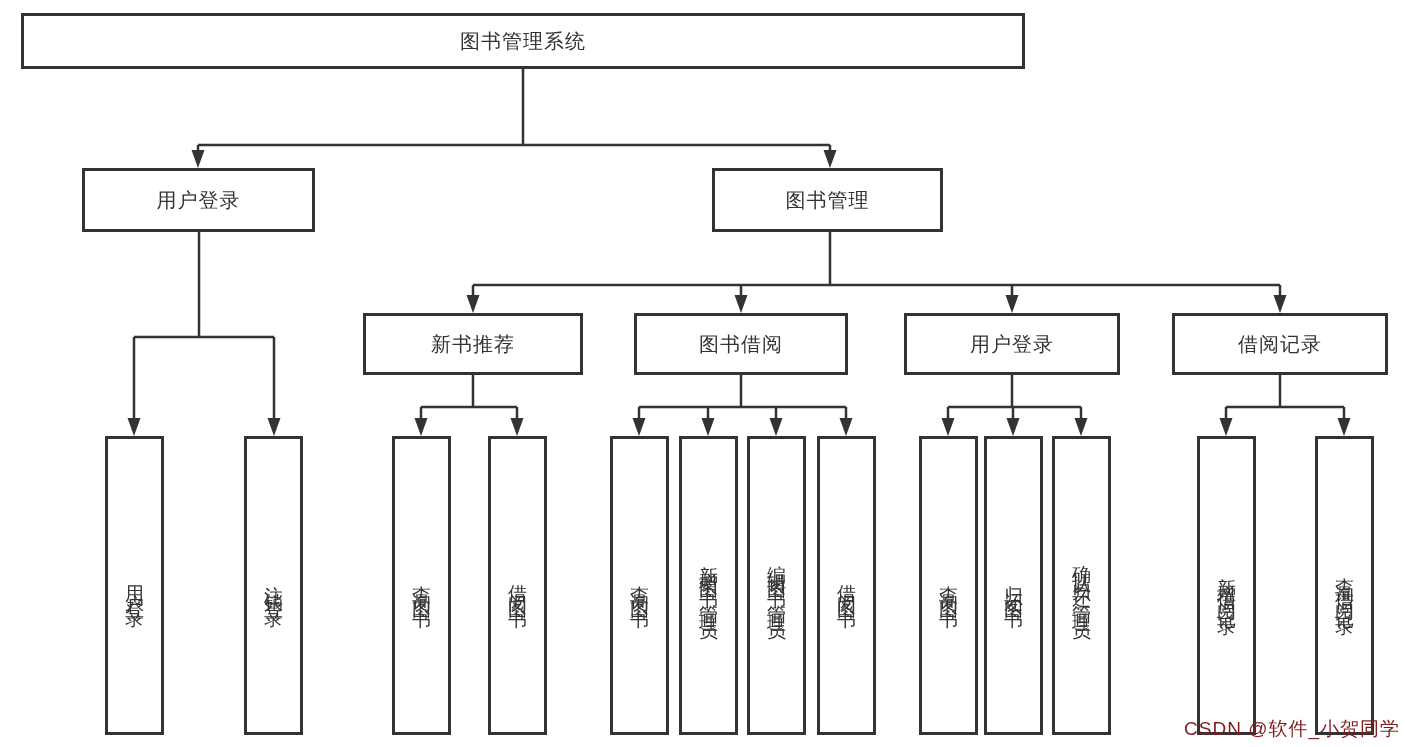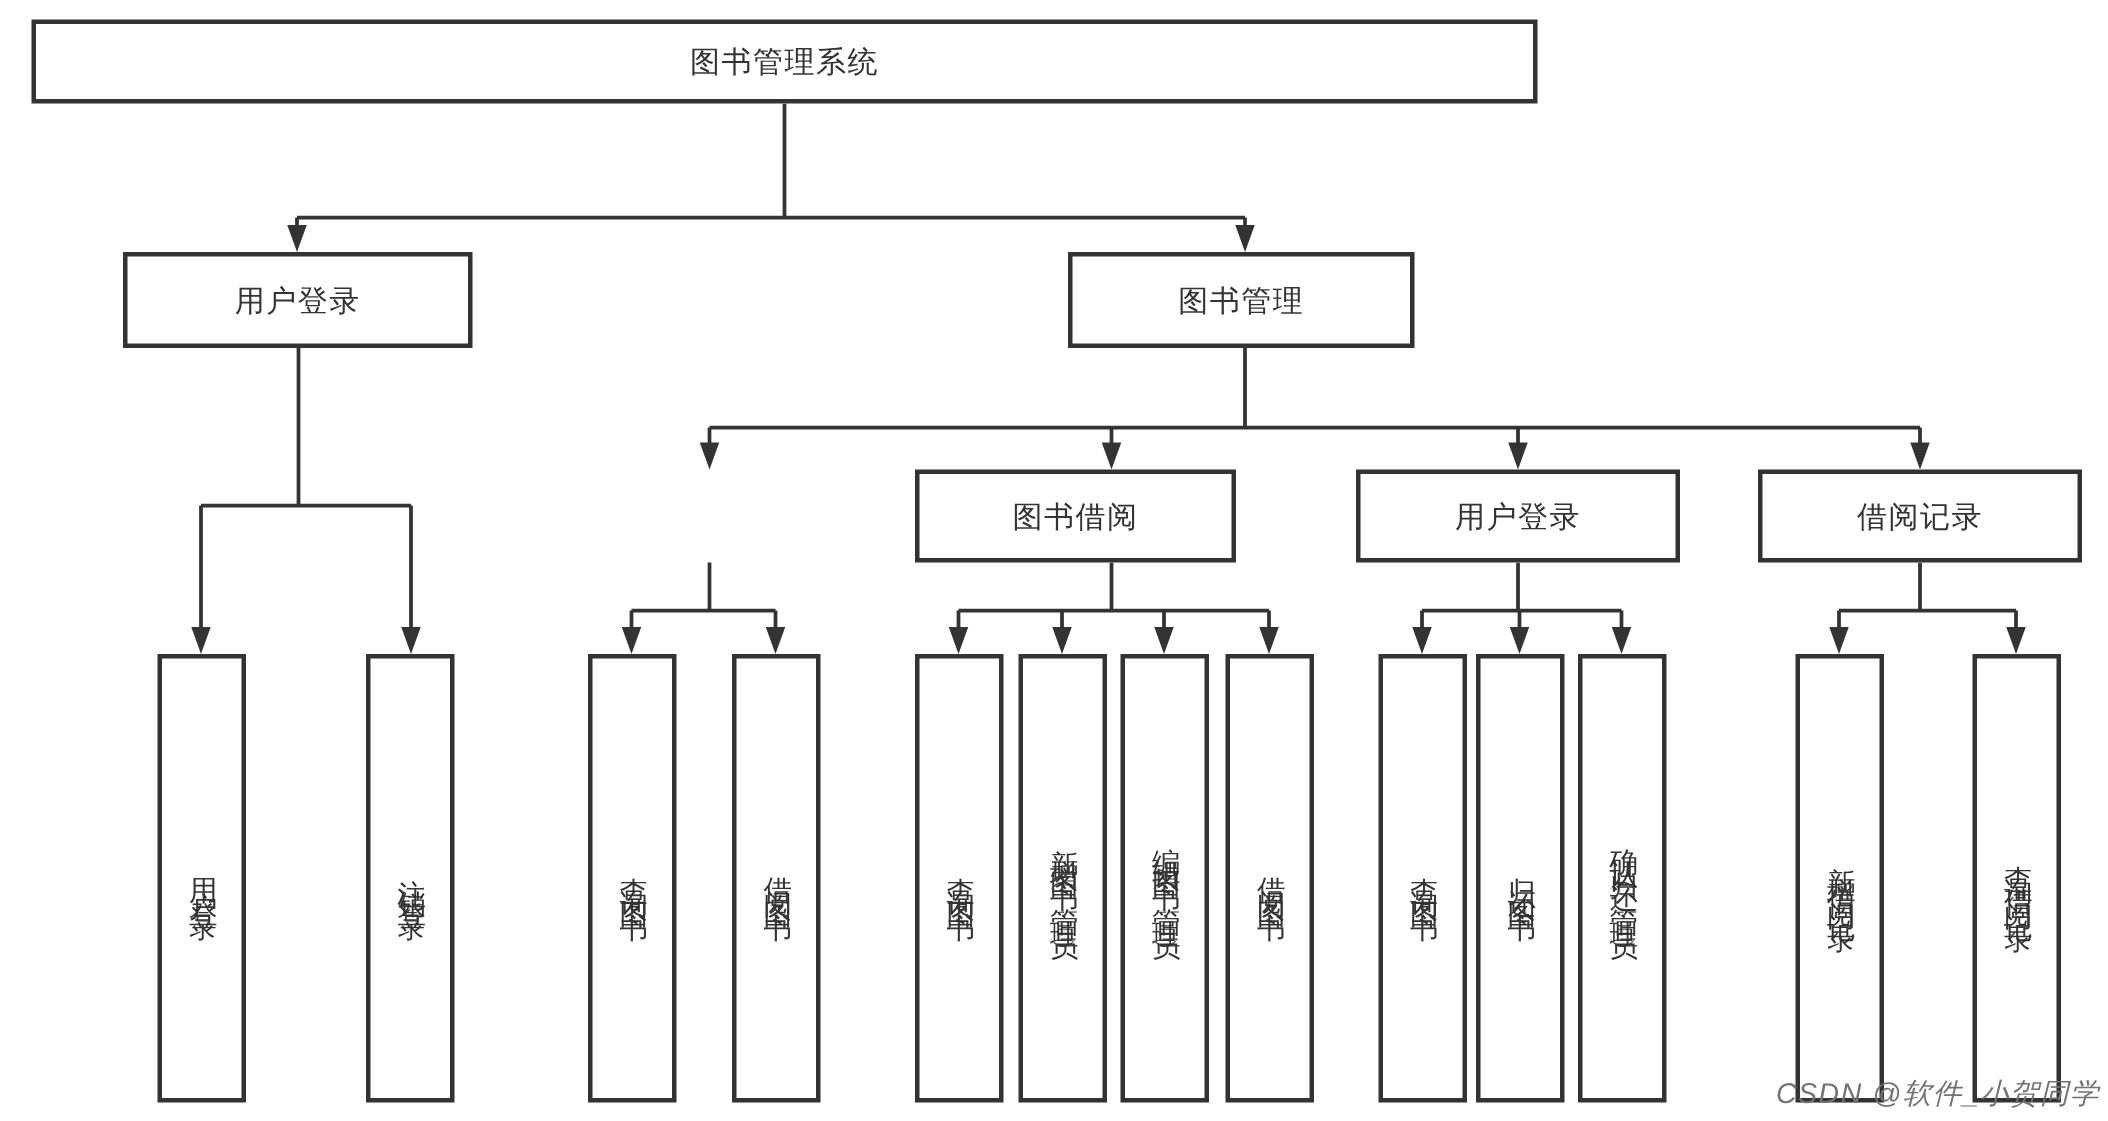--- a/index.html
+++ b/index.html
@@ -17,21 +17,21 @@
     writing-mode:vertical-rl;text-orientation:mixed;
     font-size:19px;letter-spacing:8px;white-space:normal;
   }
   
   .n-root{left:21px;top:13px;width:1004px;height:56px;}
   
   .n-l2-0{left:82px;top:168px;width:233px;height:64px;}
   .n-l2-1{left:712px;top:168px;width:231px;height:64px;}
   
   .n-l3-0{left:363px;top:313px;width:220px;height:62px;}
-  .n-l3-1{left:610px;top:313px;width:214px;height:62px;text-align:center;}
+  .n-l3-1{left:634px;top:313px;width:214px;height:62px;text-align:center;}
   .n-l3-2{left:904px;top:313px;width:216px;height:62px;}
   .n-l3-3{left:1172px;top:313px;width:216px;height:62px;}
   
   .leaf{top:436px;height:299px;width:59px;}
   .n-leaf-0{left:105px;}
   .n-leaf-1{left:244px;}
   .n-leaf-2{left:392px;}
   .n-leaf-3{left:488px;}
   .n-leaf-4{left:610px;}
   .n-leaf-5{left:679px;letter-spacing:6px;}
@@ -99,20 +99,23 @@
     <span>图书管理系统</span>
   </div>
 
   <div class="box n-l2-0">
     <span>用户登录</span>
   </div>
   <div class="box n-l2-1">
     <span>图书管理</span>
   </div>
 
+  <div class="box n-l3-0">
+    <span>新书推荐</span>
+  </div>
   <div class="box n-l3-1">
     <span>图书借阅</span>
   </div>
   <div class="box n-l3-2">
     <span>用户登录</span>
   </div>
   <div class="box n-l3-3">
     <span>借阅记录</span>
   </div>
 
@@ -149,14 +152,14 @@
   <div class="box v leaf n-leaf-10">
     <span>确认归还（管理员）</span>
   </div>
   <div class="box v leaf n-leaf-11">
     <span>新增借阅记录</span>
   </div>
   <div class="box v leaf n-leaf-12">
     <span>查询借阅记录</span>
   </div>
 
-  <div class="watermark" style="color: #737373; font-style: italic;">CSDN @软件_小贺同学</div>
+  <div class="watermark" style="color: #7f1d1d;">CSDN @软件_小贺同学</div>
 </div>
 
 </body></html>

